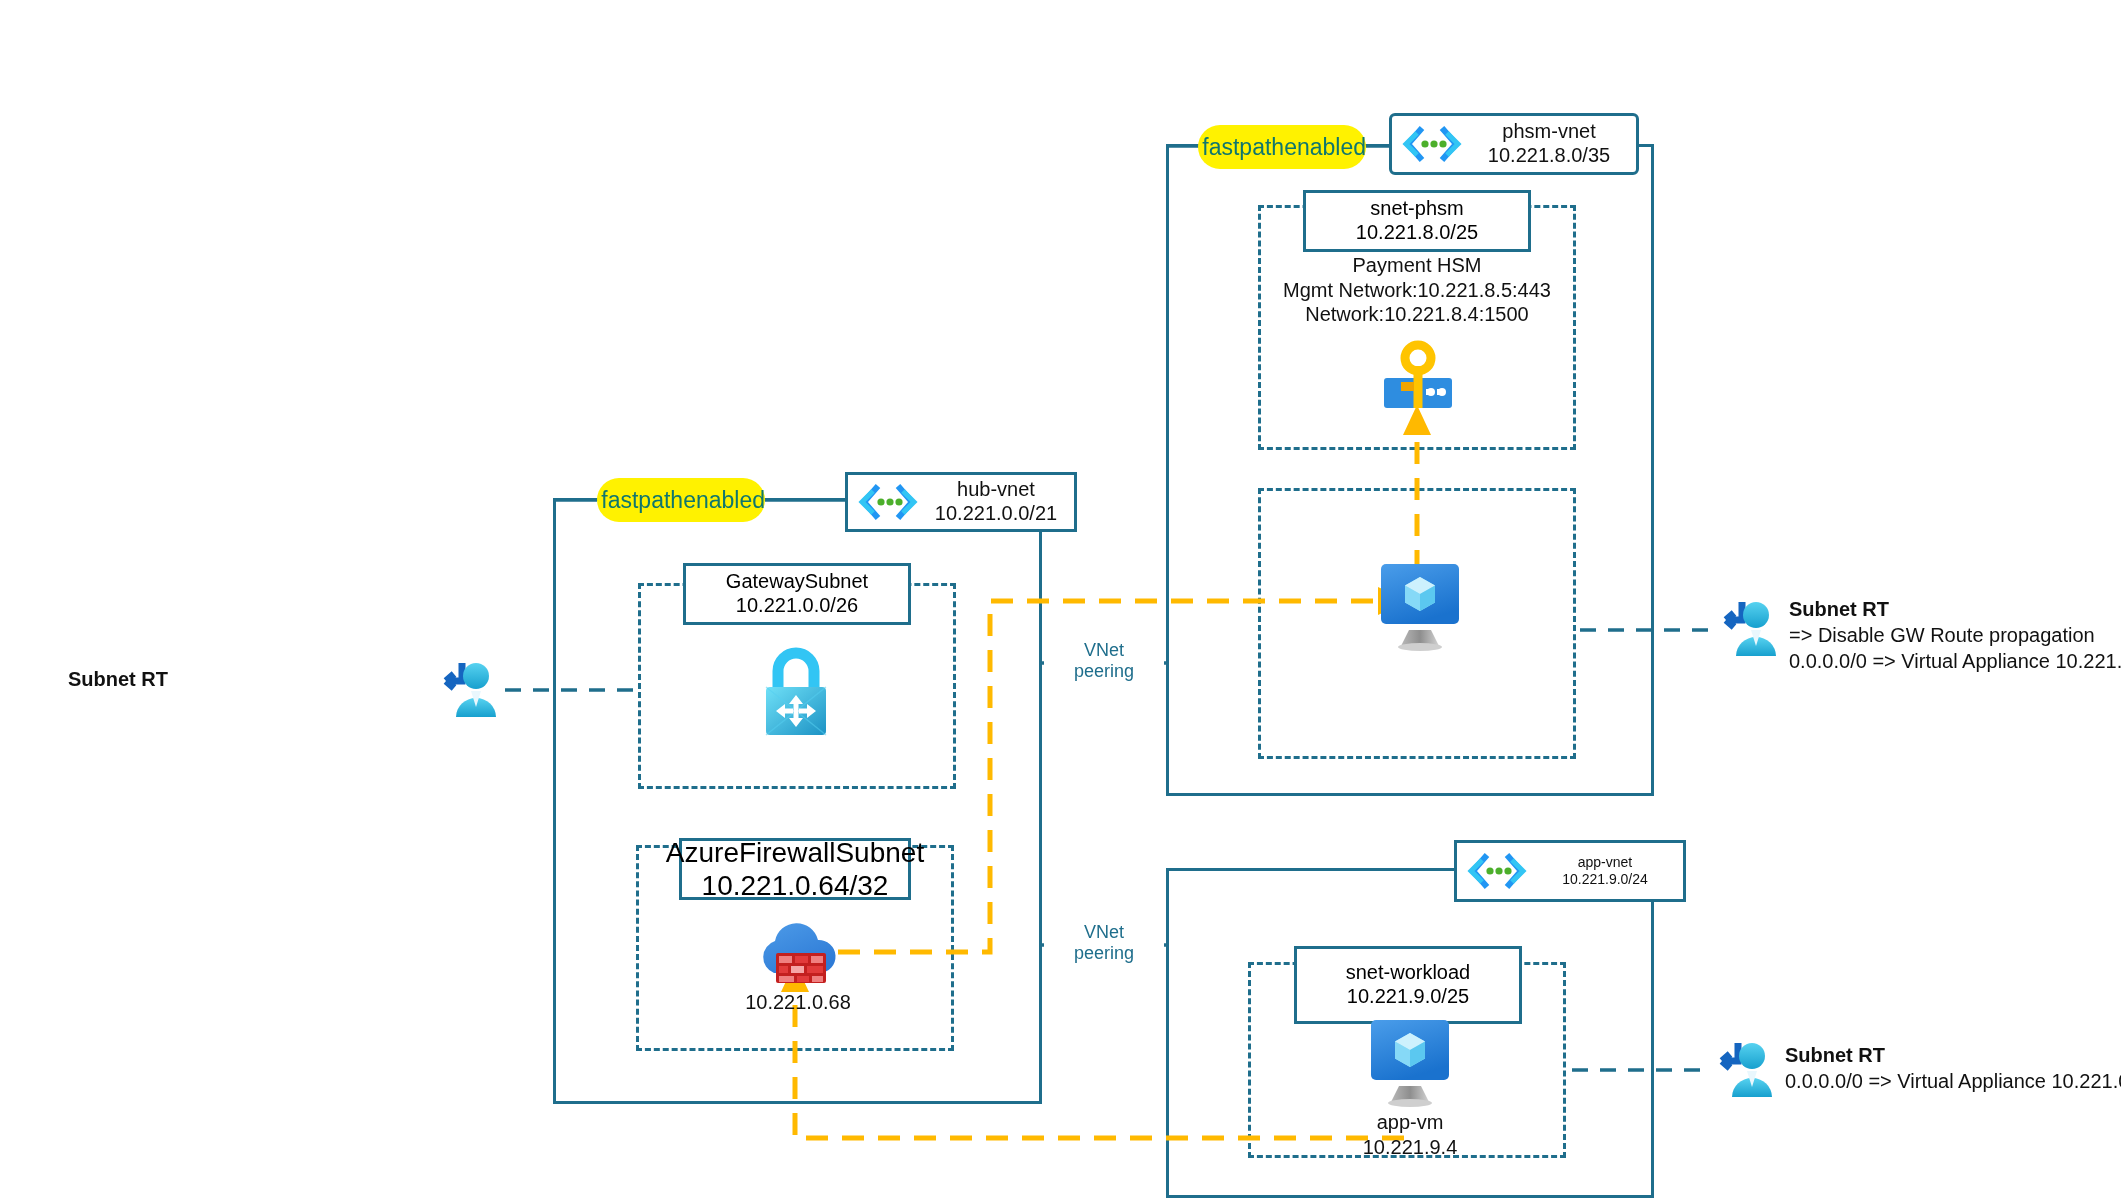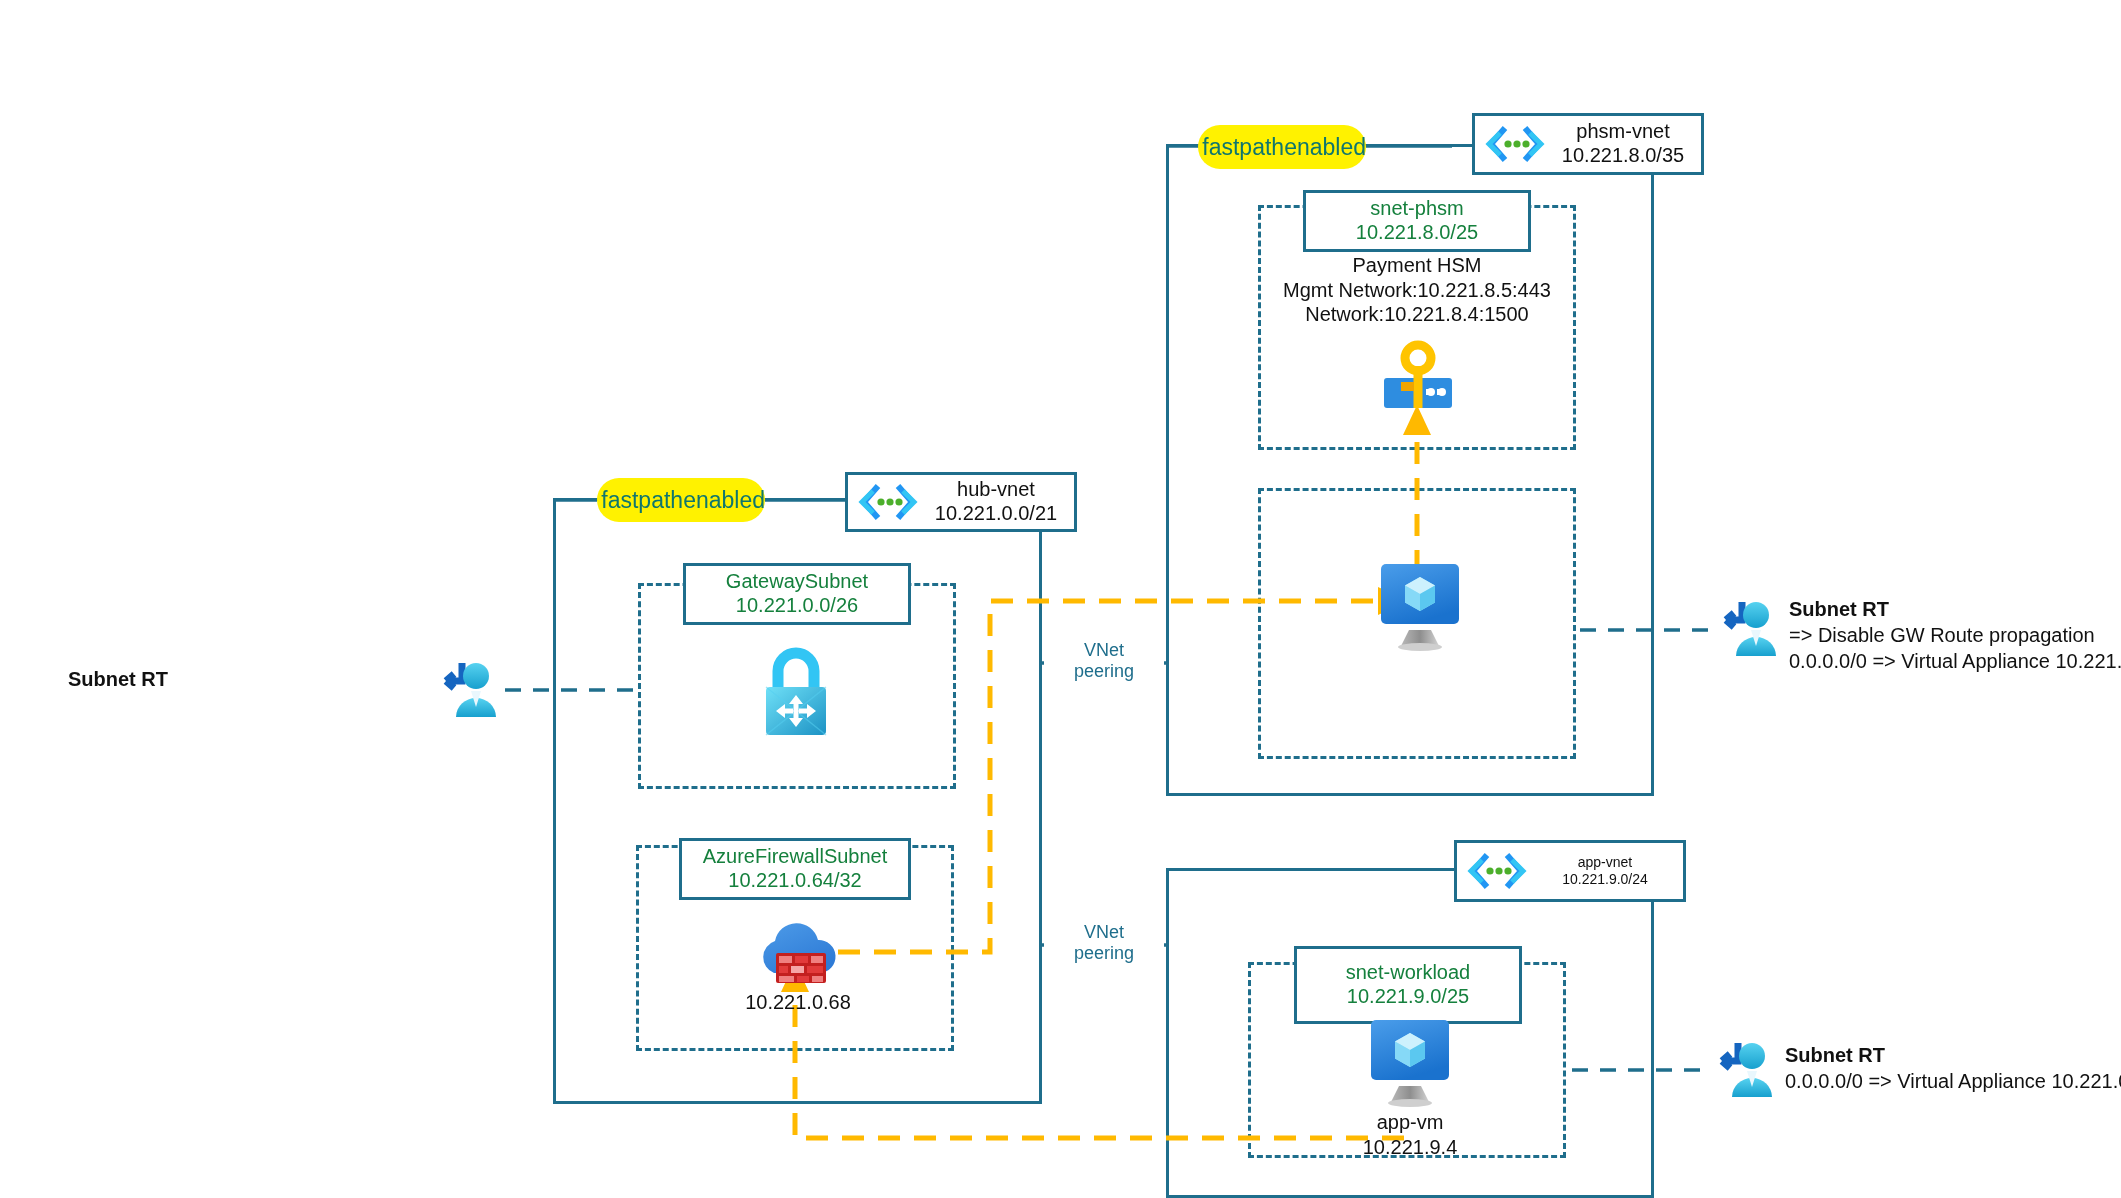--- a/index.html
+++ b/index.html
@@ -5,21 +5,21 @@
   html,body{margin:0;padding:0;background:#ffffff;}
   body{font-family:"Liberation Sans",sans-serif;}
   #canvas{position:relative;width:2121px;height:1198px;background:#fff;overflow:hidden;}
 
   .vnet-box{position:absolute;border:3px solid #1F6E8C;box-sizing:border-box;background:transparent;}
 
   .subnet-box{position:absolute;border:3px dashed #1F6E8C;box-sizing:border-box;background:transparent;}
 
   .label-box{position:absolute;border:3px solid #1F6E8C;background:#ffffff;box-sizing:border-box;
       display:flex;flex-direction:column;align-items:center;justify-content:center;
-      color:#15803d;line-height:1.18;z-index:6;}
+      color:#000000;line-height:1.18;z-index:6;}
   .label-box .l1,.label-box .l2{white-space:nowrap;}
 
   .vnet-head{position:absolute;border:3px solid #1F6E8C;background:#ffffff;box-sizing:border-box;
       display:flex;flex-direction:row;align-items:center;z-index:7;}
   .vnet-head .txt{display:flex;flex-direction:column;align-items:center;justify-content:center;
       color:#111;line-height:1.18;flex:1;}
 
   .pill{position:absolute;background:#FFF200;border-radius:22px;display:flex;align-items:center;
       justify-content:flex-end;color:#0f766e;z-index:9;white-space:nowrap;}
 
@@ -111,21 +111,21 @@
       <rect x="14" y="42" width="60" height="48" rx="4" fill="url(#gwg)"></rect>
       <path d="M14 42 L74 90 M74 42 L14 90" stroke="#55CFF0" stroke-width="1.4" opacity=".55"></path>
       <path d="M44 50 l7 9 h-4.5 v8 h-5 v-8 H37 Z" fill="#fff"></path>
       <path d="M44 82 l7 -9 h-4.5 v-8 h-5 v8 H37 Z" fill="#fff"></path>
       <path d="M24 66 l9 -7 v4.5 h8 v5 h-8 V73 Z" fill="#fff"></path>
       <path d="M64 66 l-9 -7 v4.5 h-8 v5 h8 V73 Z" fill="#fff"></path>
     </svg>
   </span>
 
   <div class="subnet-box" style="left:636px;top:845px;width:318px;height:206px;"></div>
-  <div class="label-box" style="left:679px;top:838px;width:232px;height:62px;font-size:20px;">
+  <div class="label-box" style="left:679px;top:838px;width:232px;height:62px;font-size:28px;">
     <span class="l1">AzureFirewallSubnet</span>
     <span class="l2">10.221.0.64/32</span>
   </div>
   <span class="icon" style="left:748px;top:915px;">
     <svg width="100" height="72" viewBox="0 0 100 72">
       <defs>
         <linearGradient id="cld" x1="0" y1="0" x2="0.6" y2="1">
           <stop offset="0" stop-color="#4D9BE8"></stop>
             <stop offset="1" stop-color="#2E7BD6"></stop>
         </linearGradient>
@@ -150,21 +150,21 @@
   </div>
 
   <div class="vnet-box" style="left:1166px;top:144px;width:488px;height:652px;border-top-color:transparent;"></div>
   <div style="position:absolute;left:1166px;top:144px;width:36px;height:3px;background:#1F6E8C;z-index:4;"></div>
   <div style="position:absolute;left:1364px;top:144px;width:290px;height:3px;background:#1F6E8C;z-index:4;"></div>
 
   <div class="pill" style="left:1198px;top:125px;width:168px;height:44px;font-size:23px;">
     <span>fastpathenabled</span>
   </div>
 
-  <div class="vnet-head" style="left:1472px;top:113px;width:232px;height:62px;">
+  <div class="vnet-head" style="left:1389px;top:113px;width:250px;height:62px;border-radius:6px;">
     <span class="icon" style="position:relative;margin-left:10px;width:60px;height:40px;">
       <svg width="60" height="40" viewBox="0 0 60 40">
         <path d="M20 4 L6 20 L20 36" stroke="#2196F3" stroke-width="6" fill="none"></path>
         <path d="M15 9 L4 20 L15 31" stroke="#32C5F4" stroke-width="5" fill="none"></path>
         <path d="M40 4 L54 20 L40 36" stroke="#2196F3" stroke-width="6" fill="none"></path>
         <path d="M45 9 L56 20 L45 31" stroke="#32C5F4" stroke-width="5" fill="none"></path>
         <circle cx="23" cy="20" r="3.6" fill="#4CAF2B"></circle>
         <circle cx="32" cy="20" r="3.6" fill="#4CAF2B"></circle>
         <circle cx="41" cy="20" r="3.6" fill="#4CAF2B"></circle>
       </svg>

